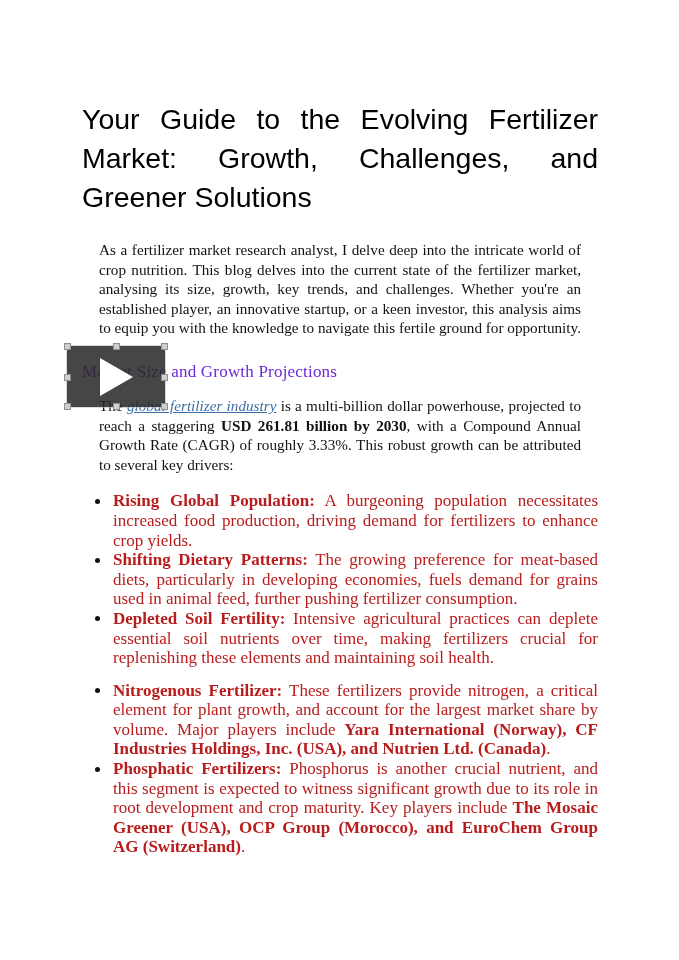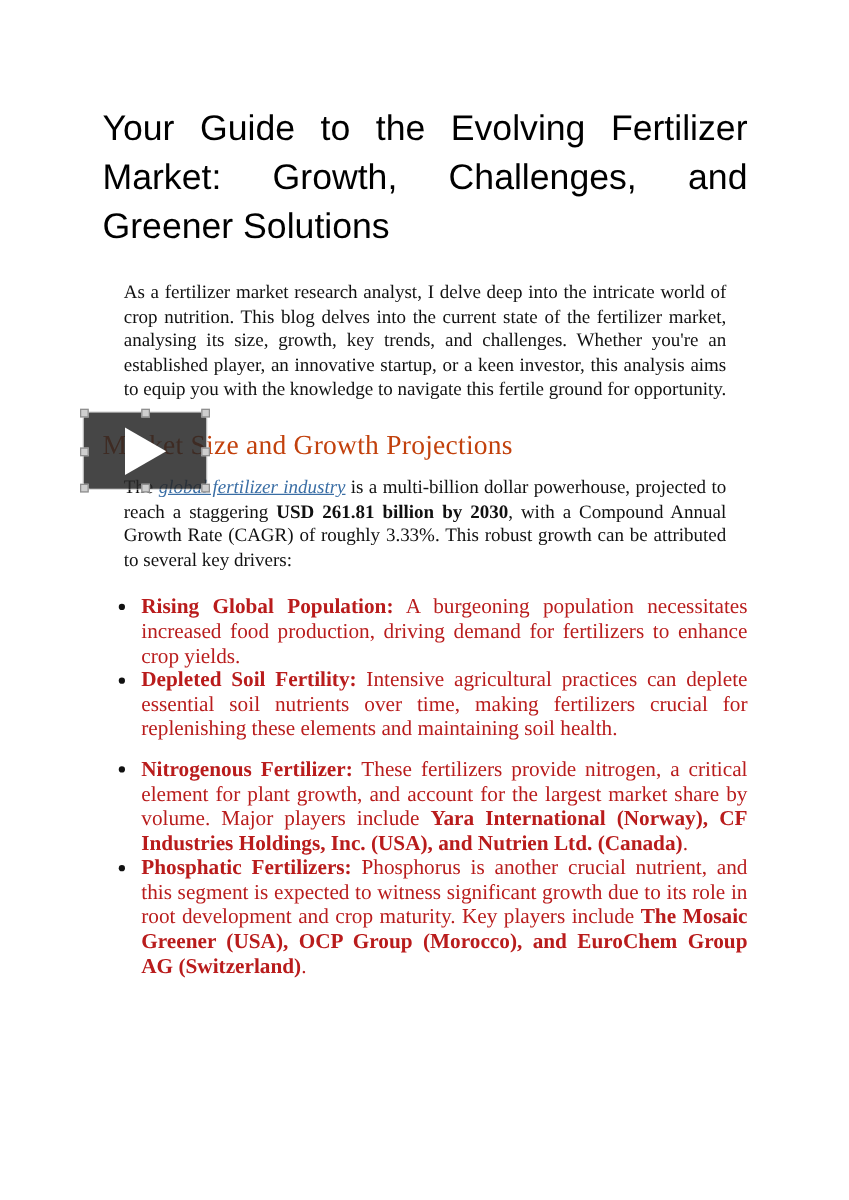--- a/index.html
+++ b/index.html
@@ -13,21 +13,21 @@
     position: relative;
     overflow: hidden;
     font-family: "Liberation Serif", "DejaVu Serif", serif;
     color: #000000;
     -webkit-font-smoothing: antialiased;
   }
 
   .page {
     position: absolute;
     left: 0;
-    top: 0;
+    top: 16px;
     width: 679px;
     height: 688px;
     background: #ffffff;
   }
 
   .content {
     position: absolute;
     left: 82px;
     top: 84px;
     width: 516px;
@@ -61,25 +61,25 @@
   .para.after-head {
     margin-top: 12px;
   }
   .para.seg-intro {
     margin-top: 15px;
   }
 
   
   .section-head {
     font-family: "Liberation Serif", "DejaVu Serif", serif;
-    font-size: 22px;
+    font-size: 17px;
     line-height: 24px;
     font-weight: 400;
     margin: 0;
-    color: #c2410c;
+    color: #6d28d9;
     letter-spacing: 0.2px;
   }
   .section-head.first {
     margin-top: 22px;
   }
   .section-head.second {
     margin-top: 33px;
   }
 
   
@@ -168,20 +168,21 @@
     <h1 class="doc-title">Your Guide to the Evolving Fertilizer Market: Growth, Challenges, and Greener Solutions</h1>
 
     <p class="para intro">As a fertilizer market research analyst, I delve deep into the intricate world of crop nutrition. This blog delves into the current state of the fertilizer market, analysing its size, growth, key trends, and challenges. Whether you're an established player, an innovative startup, or a keen investor, this analysis aims to equip you with the knowledge to navigate this fertile ground for opportunity.</p>
 
     <h2 class="section-head first">Market Size and Growth Projections</h2>
 
     <p class="para after-head"><span>The </span><a href="#" class="inline-link">global fertilizer industry</a><span> is a multi-billion dollar powerhouse, projected to reach a staggering </span><b>USD 261.81 billion by 2030</b><span>, with a Compound Annual Growth Rate (CAGR) of roughly 3.33%. This robust growth can be attributed to several key drivers:</span></p>
 
     <ul class="bullets">
       <li><b>Rising Global Population:</b><span> A burgeoning population necessitates increased food production, driving demand for fertilizers to enhance crop yields.</span></li>
+      <li><b>Shifting Dietary Patterns:</b><span> The growing preference for meat-based diets, particularly in developing economies, fuels demand for grains used in animal feed, further pushing fertilizer consumption.</span></li>
       <li><b>Depleted Soil Fertility:</b><span> Intensive agricultural practices can deplete essential soil nutrients over time, making fertilizers crucial for replenishing these elements and maintaining soil health.</span></li>
     </ul>
 
 
 
     <ul class="bullets">
       <li><b>Nitrogenous Fertilizer:</b><span> These fertilizers provide nitrogen, a critical element for plant growth, and account for the largest market share by volume. Major players include </span><b>Yara International (Norway), CF Industries Holdings, Inc. (USA), and Nutrien Ltd. (Canada)</b><span>.</span></li>
       <li><b>Phosphatic Fertilizers:</b><span> Phosphorus is another crucial nutrient, and this segment is expected to witness significant growth due to its role in root development and crop maturity. Key players include </span><b>The Mosaic Greener (USA), OCP Group (Morocco), and EuroChem Group AG (Switzerland)</b><span>.</span></li>
     </ul>
 

